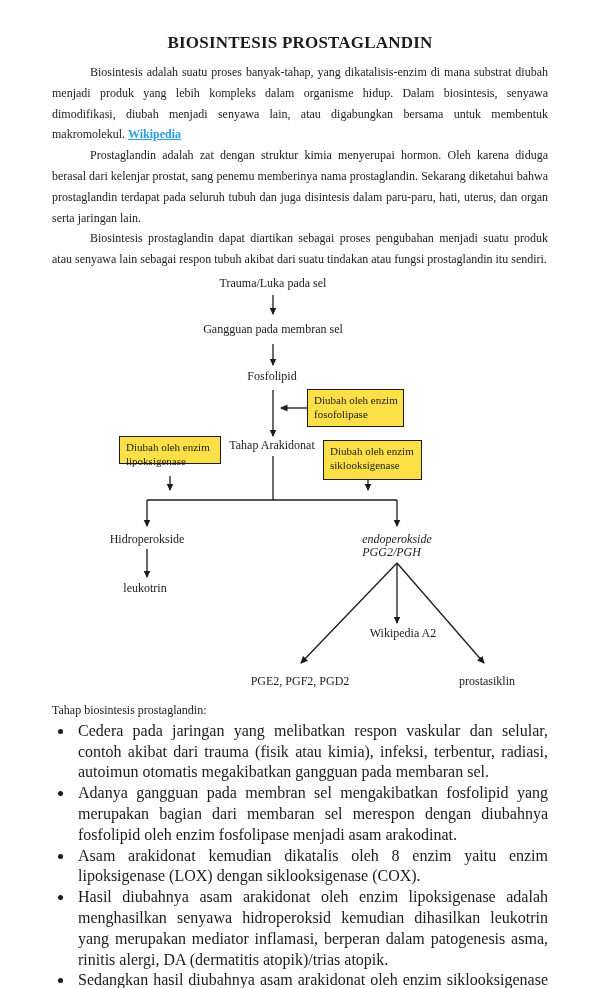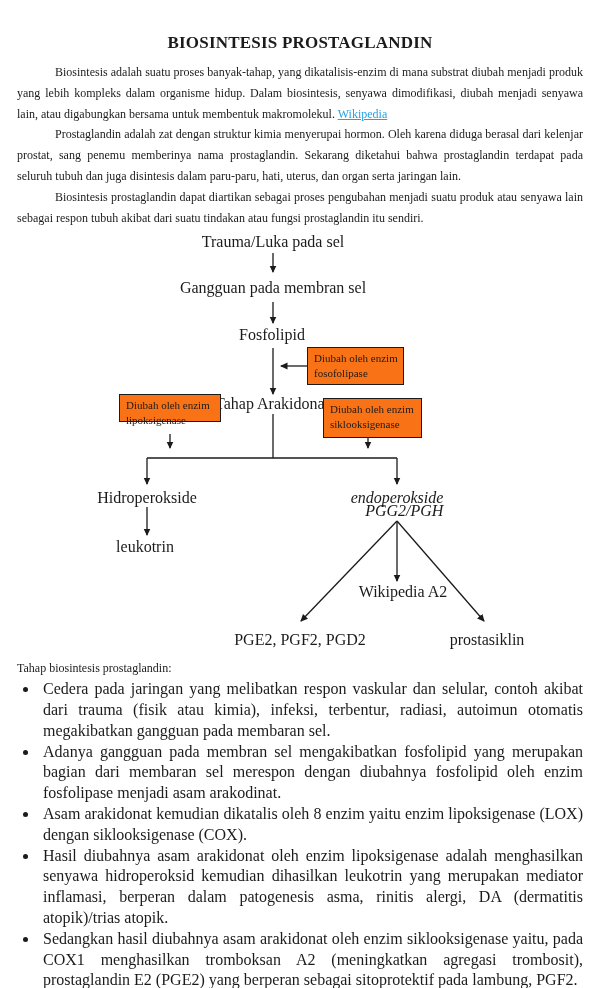--- a/index.html
+++ b/index.html
@@ -4,55 +4,55 @@
 <style>
   * { box-sizing: border-box; }
   html, body { margin: 0; padding: 0; }
   body {
     width: 600px; height: 988px;
     background: #ffffff;
     font-family: "Liberation Serif", "DejaVu Serif", serif;
     color: #1b1b1b;
   }
   .page { position: relative; width: 600px; height: 988px; overflow: hidden; }
-  .content { padding: 0 17px; }
+  .content { padding: 0 52px; }
   .doc-title {
     margin: 33px 0 9px 0;
     text-align: center;
     font-size: 17px;
     font-weight: bold;
     letter-spacing: 0.2px;
   }
   .para {
     margin: 0;
     font-size: 12px;
     line-height: 20.8px;
     text-align: justify;
     text-indent: 38px;
   }
-  .wiki-link { text-decoration: underline; cursor: pointer; }
+  .wiki-link { text-decoration: underline; cursor: pointer; font-weight: bold; }
   
   .diagram { position: relative; width: 600px; height: 420px; margin-top: 2px; }
   .diagram svg { position: absolute; left: 0; top: 0; }
   .dg-label {
     position: absolute;
     transform: translateX(-50%);
-    font-size: 16px;
+    font-size: 12px;
     line-height: 13px;
     white-space: nowrap;
-    text-align: right;
+    text-align: left;
   }
   .dg-label.multiline { white-space: pre-line; }
   .dg-box {
     position: absolute;
     border: 1px solid #1b1b1b;
     font-size: 11px;
     line-height: 14.5px;
     padding: 3px 5px 2px 6px;
-    background: #f97316;
+    background: #fde047;
   }
   
   .list-heading {
     margin: 8px 0 0 0;
     font-size: 12px;
     line-height: 20.8px;
   }
   ul.steps {
     margin: 0;
     padding: 0 0 0 22px;

